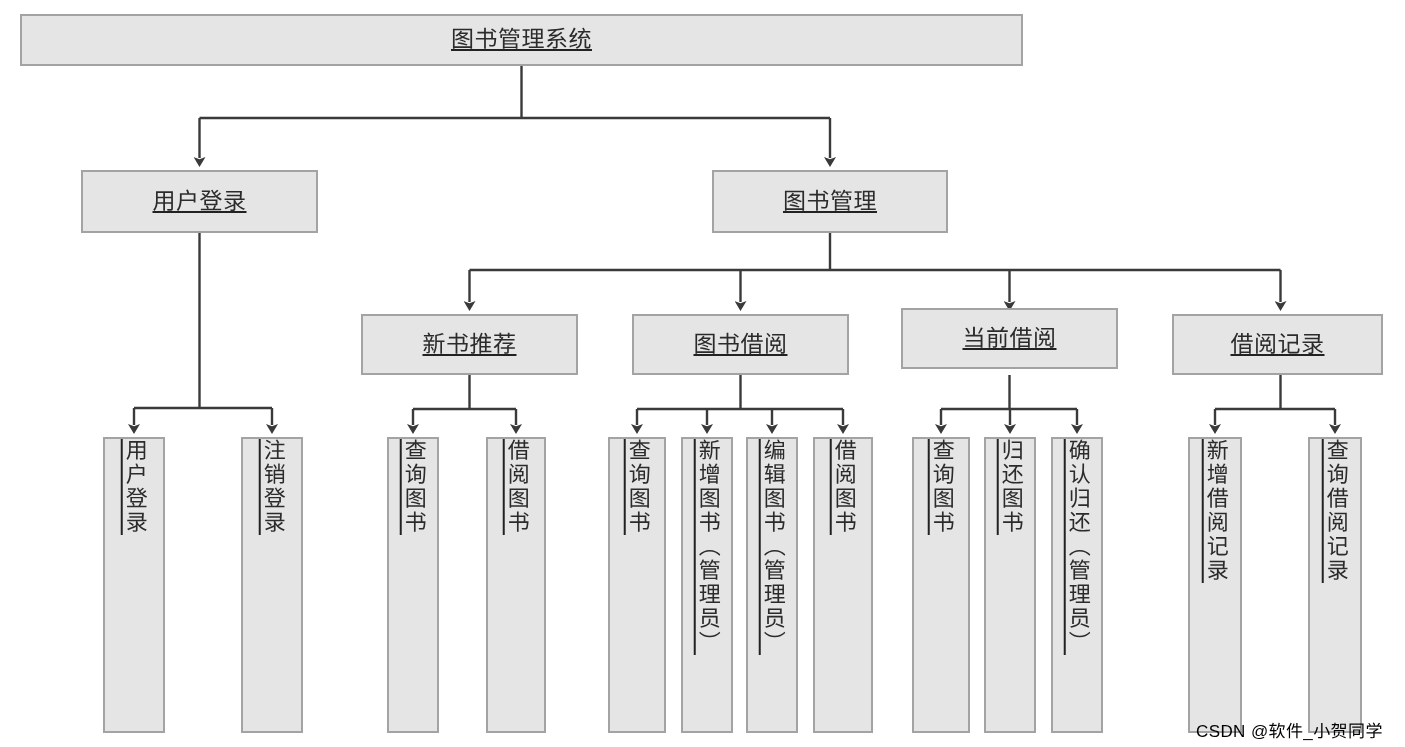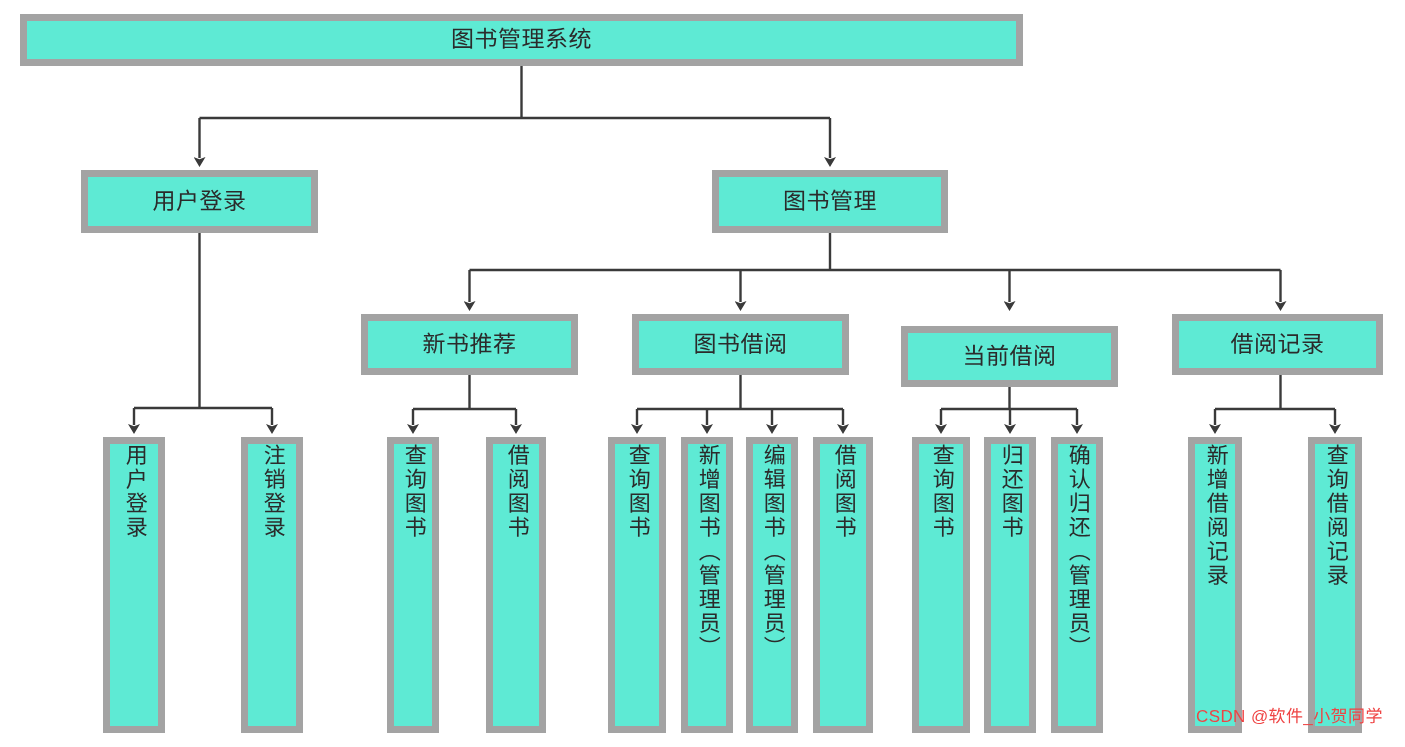--- a/index.html
+++ b/index.html
@@ -23,26 +23,27 @@
     position: absolute;
     left: 0;
     top: 0;
     width: 1405px;
     height: 747px;
     pointer-events: none;
   }
   .node {
     position: absolute;
     box-sizing: border-box;
-    border: 7px solid #a3a3a3;
-    background: #5eead4;
+    border: 2px solid #a3a3a3;
+    background: #e5e5e5;
     display: flex;
     align-items: center;
     justify-content: center;
     z-index: 2;
+    text-decoration: underline;
   }
   .node .label {
     font-size: 23px;
     line-height: 1.12;
     color: #2b2b2b;
     white-space: nowrap;
     letter-spacing: 0.5px;
   }
   .node.vert {
     align-items: flex-start;
@@ -125,21 +126,21 @@
   <div class="node" id="node-l1-1" style="left: 712px; top: 170px; width: 236px; height: 63px;">
     <span class="label">图书管理</span>
   </div>
 
   <div class="node" id="node-l2-0" style="left: 361px; top: 314px; width: 217px; height: 61px;">
     <span class="label">新书推荐</span>
   </div>
   <div class="node" id="node-l2-1" style="left: 632px; top: 314px; width: 217px; height: 61px; text-align: right;">
     <span class="label">图书借阅</span>
   </div>
-  <div class="node" id="node-l2-2" style="left: 901px; top: 326px; width: 217px; height: 61px;">
+  <div class="node" id="node-l2-2" style="left: 901px; top: 308px; width: 217px; height: 61px;">
     <span class="label">当前借阅</span>
   </div>
   <div class="node" id="node-l2-3" style="left: 1172px; top: 314px; width: 211px; height: 61px;">
     <span class="label">借阅记录</span>
   </div>
 
   <div class="node vert" id="node-leaf-0" style="left: 103px; top: 437px; width: 62px; height: 296px;">
     <span class="label">用户登录</span>
   </div>
   <div class="node vert" id="node-leaf-1" style="left: 241px; top: 437px; width: 62px; height: 296px;">
@@ -172,15 +173,15 @@
   <div class="node vert" id="node-leaf-10" style="left: 1051px; top: 437px; width: 52px; height: 296px;">
     <span class="label">确认归还（管理员）</span>
   </div>
   <div class="node vert" id="node-leaf-11" style="left: 1188px; top: 437px; width: 54px; height: 296px;">
     <span class="label">新增借阅记录</span>
   </div>
   <div class="node vert" id="node-leaf-12" style="left: 1308px; top: 437px; width: 54px; height: 296px;">
     <span class="label">查询借阅记录</span>
   </div>
 
-  <div class="watermark" style="left: 1196px; top: 702px; color: #ef4444;">CSDN @软件_小贺同学</div>
+  <div class="watermark" style="left: 1196px; top: 717px; color: #000000;">CSDN @软件_小贺同学</div>
 
 </div>
 
 </body></html>

